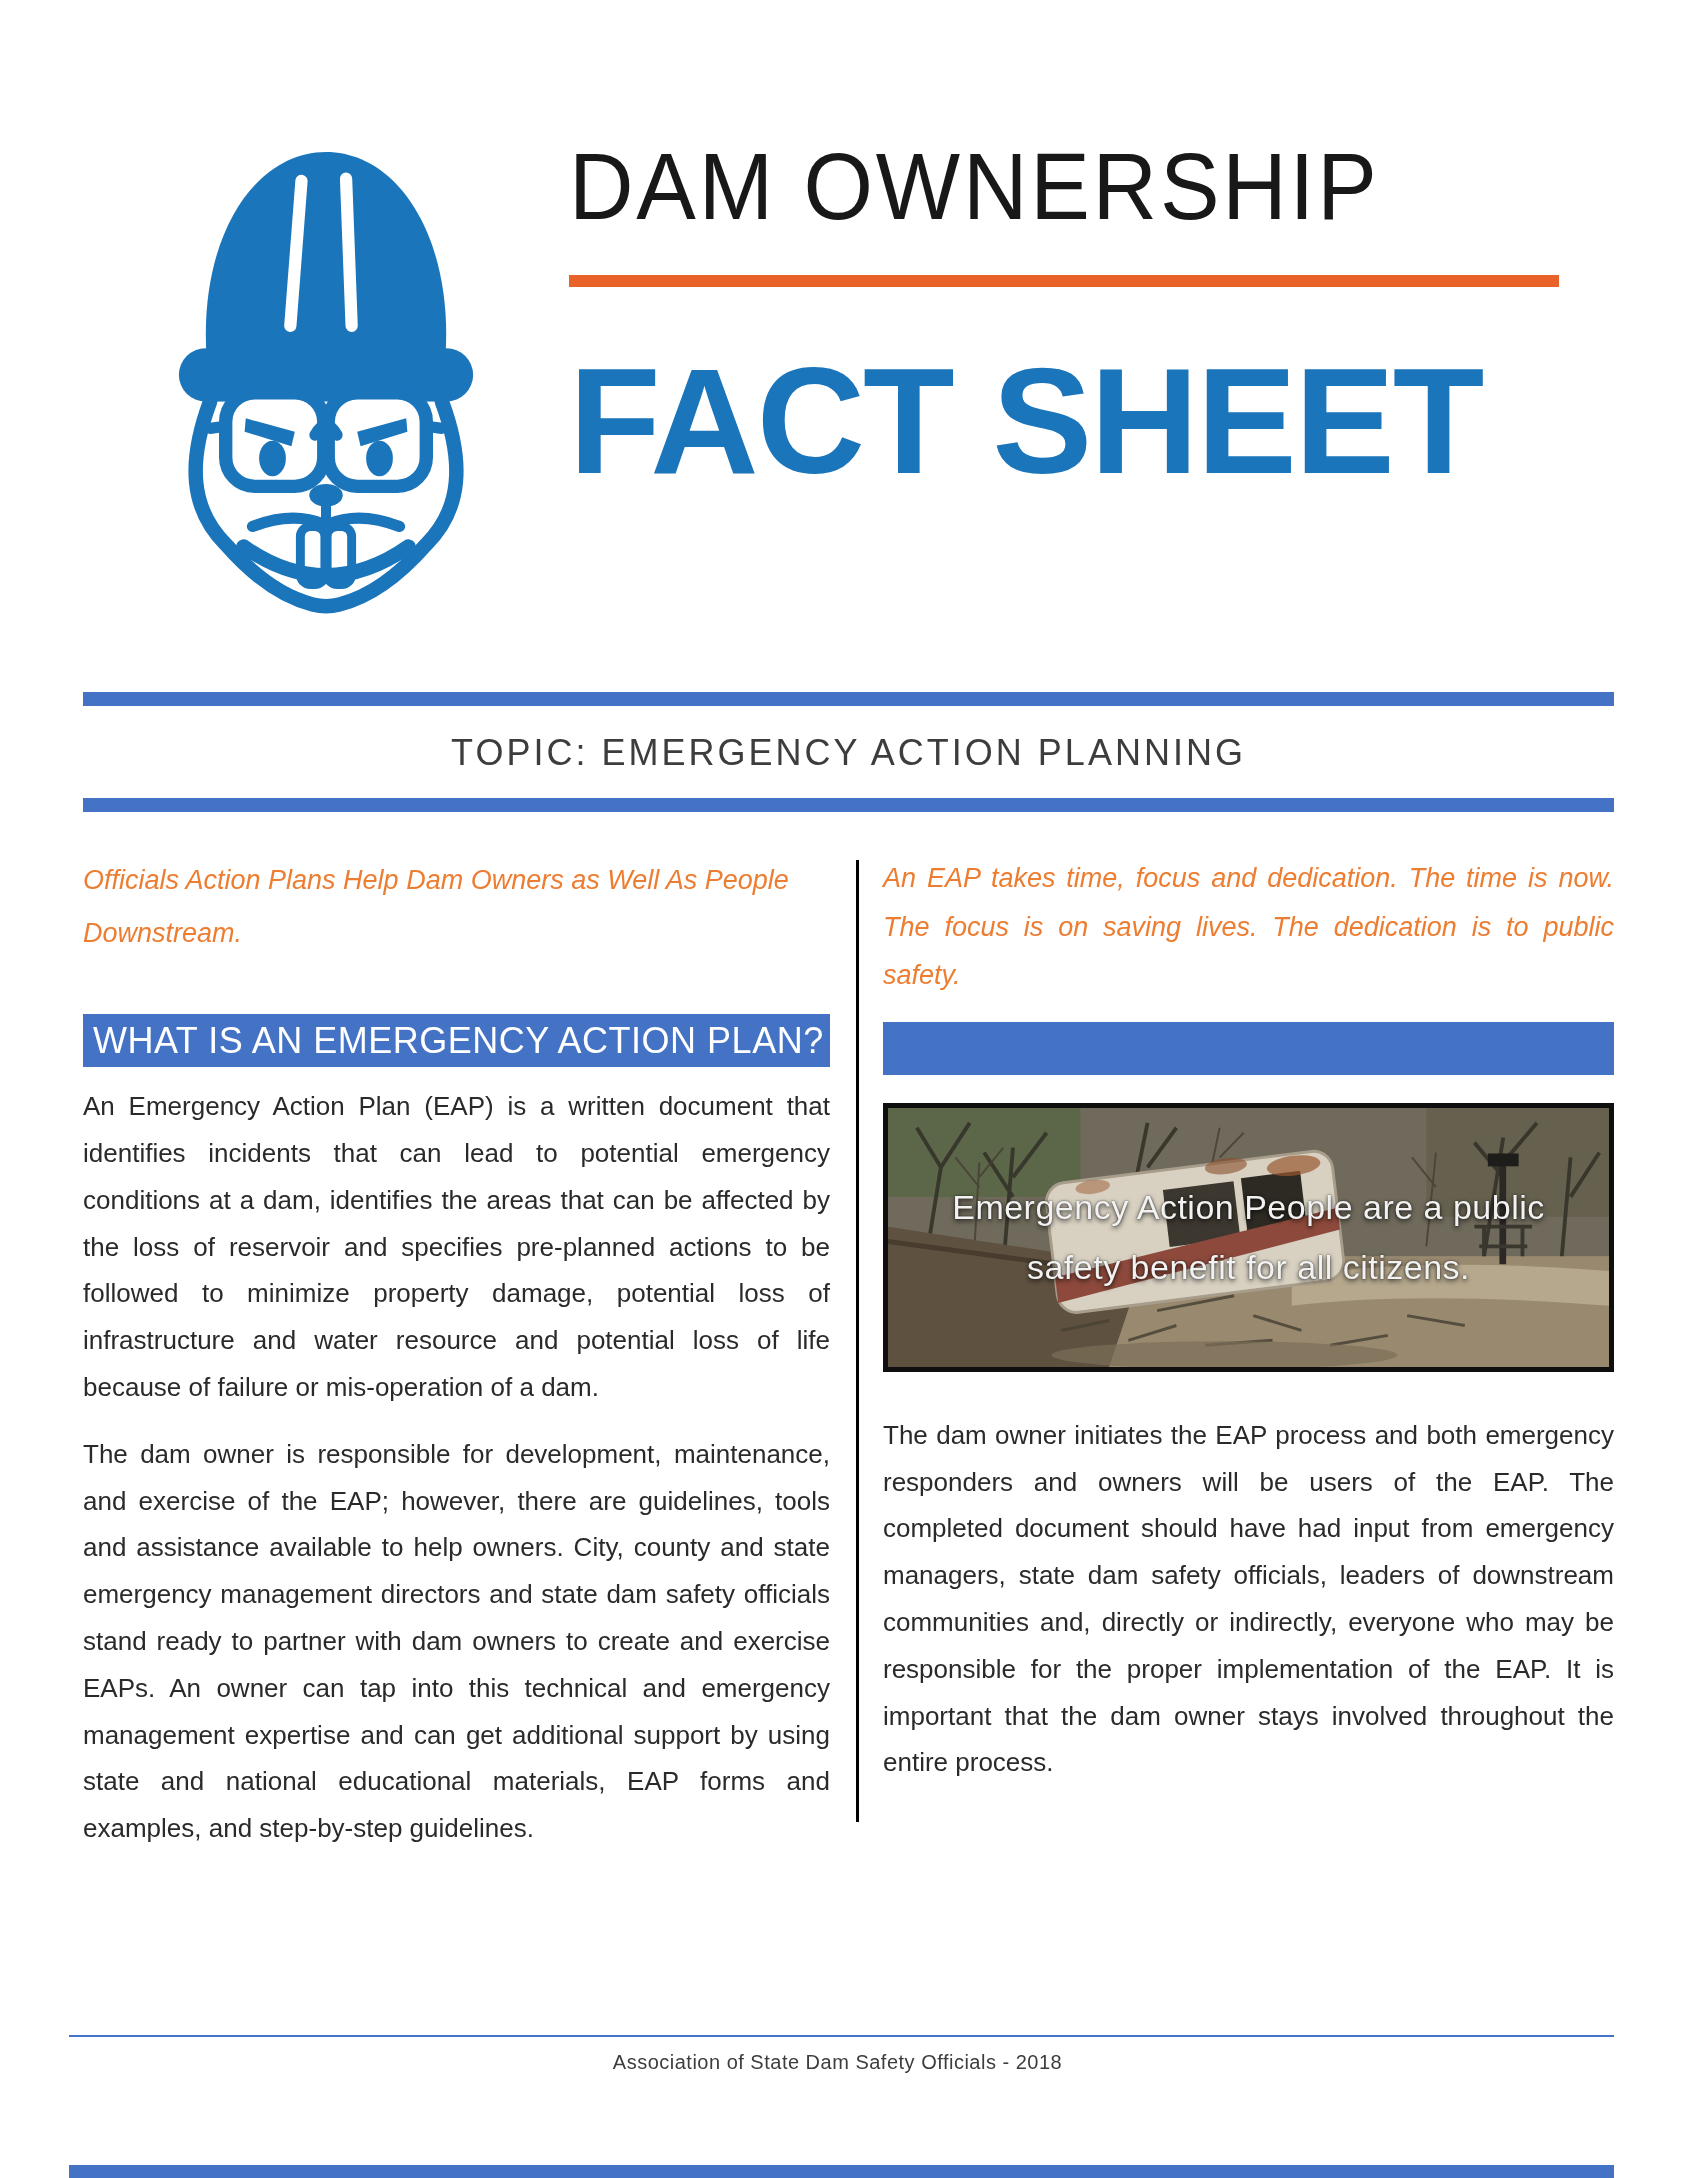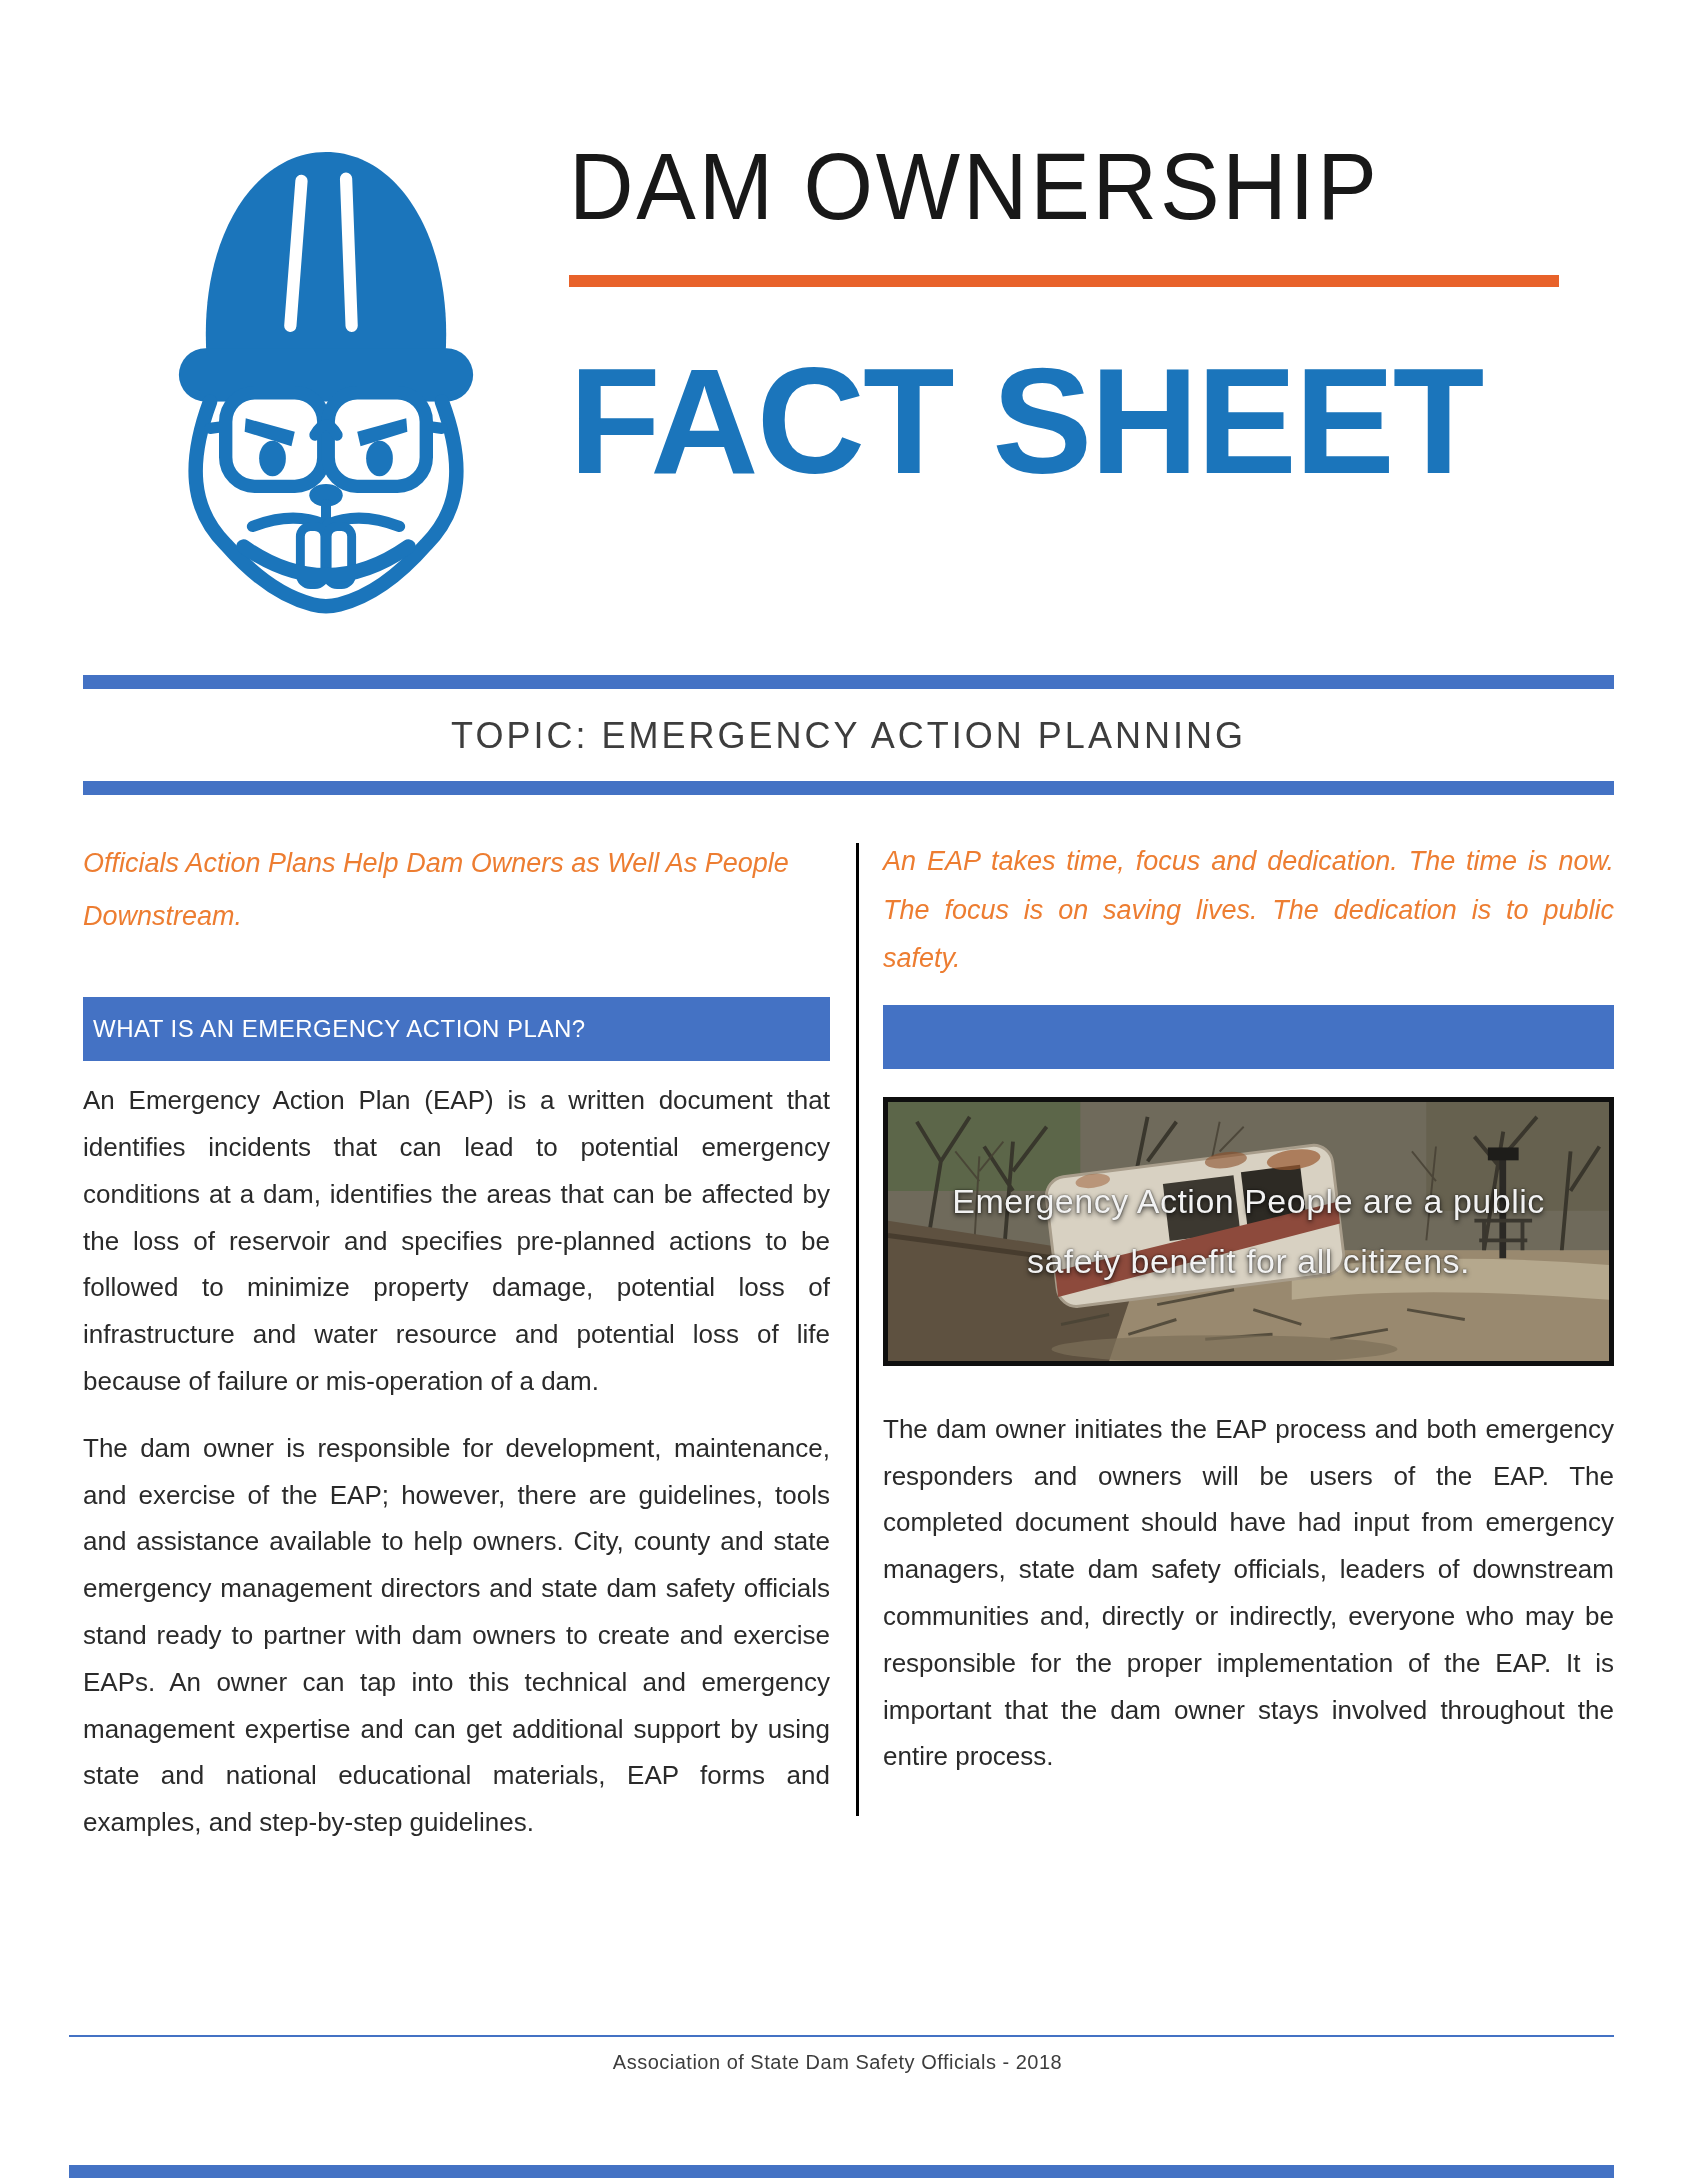--- a/index.html
+++ b/index.html
@@ -17,42 +17,42 @@
     font-size:95px; font-weight:500; color:#181818; letter-spacing:3px;
     transform:scaleX(.94); transform-origin:left center; white-space:nowrap;
   }
   .title-rule { height:12px; margin:34px 0 28px 0; }
   .title-line2 {
     font-size:150px; font-weight:700; letter-spacing:-2px;
     transform:scaleX(1.0); transform-origin:left center; white-space:nowrap;margin-top:48px;
   }
 
   
-  .topic-section { margin:42px 69px 0 69px; }
+  .topic-section { margin:59px 69px 0 69px; }
   .bar { height:14px; }
   .topic-heading {
     text-align:center; font-size:36px; color:#3d3d3d; letter-spacing:3px;
     margin:26px 0 24px 0; font-weight:400;
   }
 
   
   .columns { display:flex; margin:42px 69px 0 69px; }
   .col-left  { width:747px; flex:0 0 747px; }
   .col-divider { width:3px; background:#000000; margin:6px 24px 50px 26px; }
   .col-right { flex:1; min-width:0; }
 
   .lead {
     font-style:italic; font-size:27px; line-height:1.95;
   }
   .col-left  .lead { margin-bottom:55px; }
   .col-right .lead { line-height:1.8; text-align:justify; margin-bottom:22px; }
 
   .section-bar {
-    height:64px; display:flex; align-items:center;
-    color:#ffffff; font-size:24px; padding-left:10px; letter-spacing:0.5px;
+    height:53px; display:flex; align-items:center;
+    color:#ffffff; font-size:36px; padding-left:10px; letter-spacing:0.5px;
     margin-bottom:16px;
   }
   .section-bar.empty { margin-bottom:0; }
 
   .body-par {
     font-size:26px; line-height:1.8; text-align:justify; color:#2a2a2a;
     margin-bottom:20px;
   }
   .col-right .body-par { margin-top:40px; margin-bottom:0; }
 

